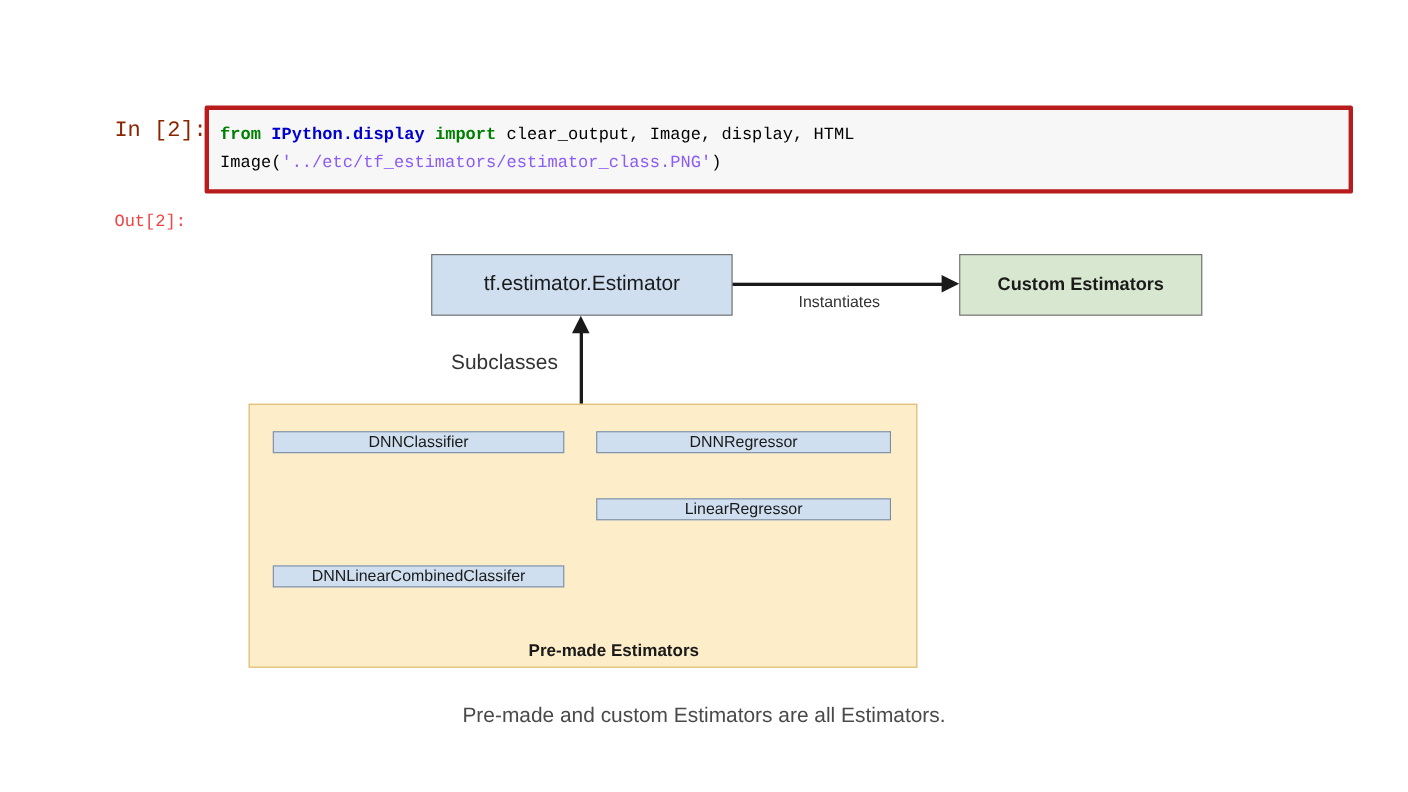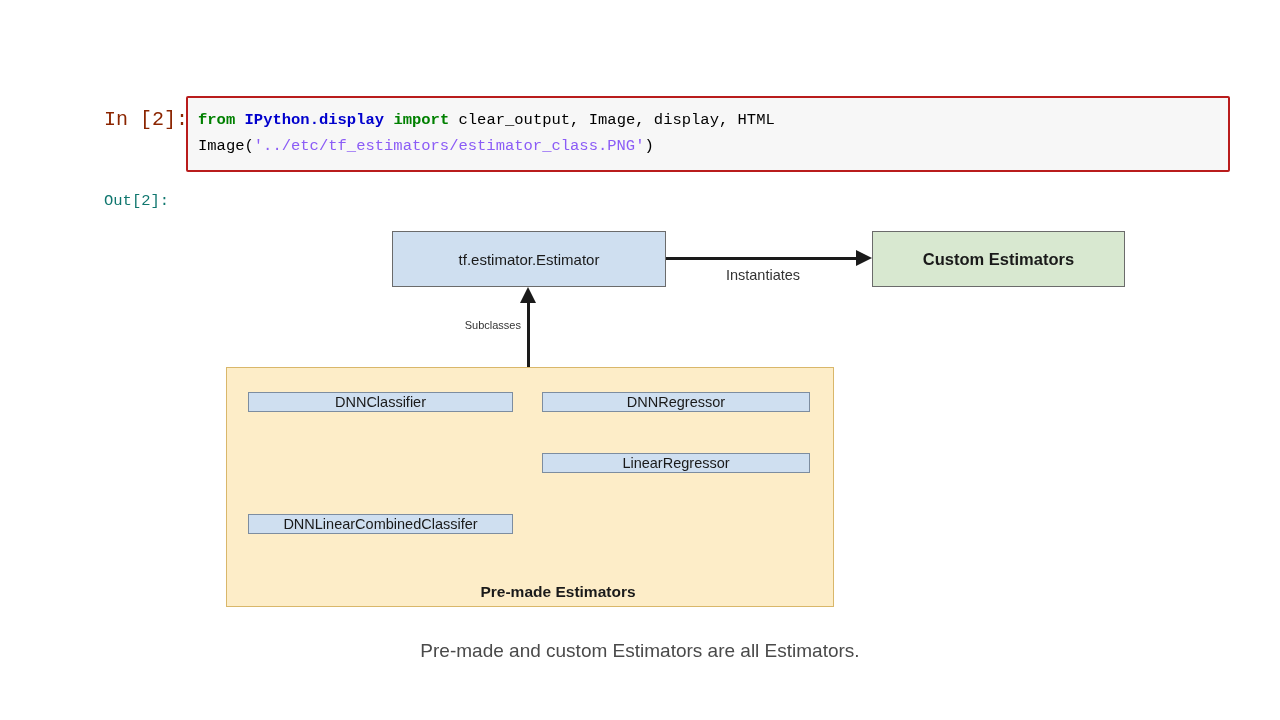--- a/index.html
+++ b/index.html
@@ -38,21 +38,21 @@
     line-height: 26px;
     color: #8b2500;
     padding-top: 11px;
     white-space: nowrap;
     letter-spacing: 0px;
   }
 
   .code-area {
     flex: 1 1 auto;
     background: #f7f7f7;
-    border: 2px solid #b91c1c;
+    border: 4px solid #b91c1c;
     border-radius: 2px;
     padding: 9px 10px 11px 10px;
     box-sizing: border-box;
   }
 
   .code-line {
     font-family: "Liberation Mono", monospace;
     font-size: 15.5px;
     line-height: 26px;
     color: #000000;
@@ -65,21 +65,21 @@
   .tok-str     { color: #8b5cf6; }
 
   
   .cell-out-prompt {
     position: absolute;
     left: 104px;
     top: 190px;
     font-family: "Liberation Mono", monospace;
     font-size: 15.5px;
     line-height: 22px;
-    color: #0f766e;
+    color: #ef4444;
     white-space: nowrap;
   }
 
   
   .diagram {
     position: absolute;
     left: 0px;
     top: 215px;
     width: 1280px;
     height: 470px;
@@ -95,27 +95,27 @@
     text-align: center;
     color: #1a1a1a;
   }
 
   .node-estimator {
     left: 392px;
     top: 16px;
     width: 274px;
     height: 56px;
     background: #cfdff0;
-    font-size: 15px;
+    font-size: 19px;
   }
 
   .node-custom {
     left: 872px;
     top: 16px;
-    width: 253px;
+    width: 221px;
     height: 56px;
     background: #d8e8d0;
     font-size: 16.5px;
     font-weight: bold;
   }
 
   .panel-box {
     position: absolute;
     left: 226px;
     top: 152px;
@@ -175,25 +175,25 @@
     position: absolute;
     left: 520px;
     top: 72px;
     width: 0; height: 0;
     border-left: 8px solid transparent;
     border-right: 8px solid transparent;
     border-bottom: 16px solid #1a1a1a;
   }
   .label-subclasses {
     position: absolute;
-    left: 427px;
+    left: 410px;
     top: 104px;
     width: 94px;
     text-align: right;
-    font-size: 11px;
+    font-size: 19px;
     color: #333333;
   }
 
   .arrow-h-line {
     position: absolute;
     left: 666px;
     top: 42px;
     width: 193px;
     height: 3px;
     background: #1a1a1a;

